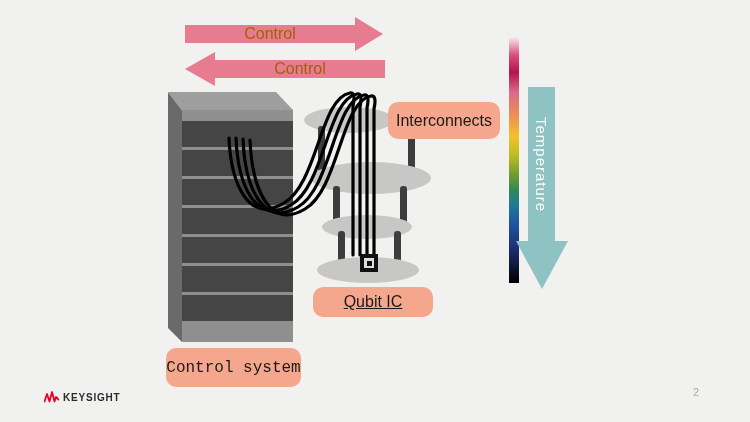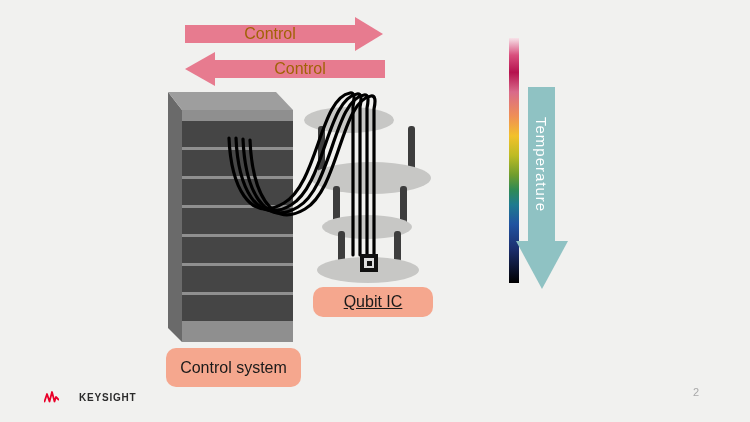--- a/index.html
+++ b/index.html
@@ -37,21 +37,21 @@
   
   .tag{
     position:absolute;background:var(--salmon);border-radius:10px;
     color:var(--text-dark);font-size:16px;
     display:flex;align-items:center;justify-content:center;
     text-align:center;line-height:20px;
   }
   #tag-interconnects{left:388px;top:102px;width:112px;height:37px;}
   #tag-cryogenic{left:387px;top:196px;width:102px;height:44px;}
   #tag-qubit{left:313px;top:287px;width:120px;height:30px;text-decoration:underline;}
-  #tag-control-system{left:166px;top:348px;width:135px;height:39px;}
+  #tag-control-system{left:166px;top:348px;width:135px;height:39px;font-family:Liberation Mono, monospace;}
 
   
   #temp-gradient{
     position:absolute;left:509px;top:38px;width:10px;height:245px;
     background:linear-gradient(to bottom,#f7e3e9,#b5124e 14%,#d96a8a 22%,#ef8f55 32%,#f2c12b 40%,#bdbb24 48%,#6f9c2e 56%,#2f8a55 62%,#1f7b8f 68%,#2153a0 76%,#1b2f6e 86%,#0c1430 94%,#000);
   }
   #temp-arrow-body{
     position:absolute;left:528px;top:87px;width:27px;height:155px;
     background:var(--teal);
     display:flex;align-items:center;justify-content:center;
@@ -69,21 +69,21 @@
   #scene{position:absolute;left:0;top:0;}
   .rack-front{fill:var(--rack-line);}
   .rack-slot{fill:var(--rack-front);}
   .rack-side{fill:var(--rack-side);}
   .rack-top{fill:var(--rack-top);}
   .plate{fill:var(--plate);}
   .rod{fill:var(--rod);}
   .cable{stroke:#000;stroke-width:3.2;fill:none;stroke-linecap:round;}
 
   
-  #logo{position:absolute;left:44px;top:391px;display:flex;align-items:center;gap:20px;}
+  #logo{position:absolute;left:44px;top:391px;display:flex;align-items:center;gap:4px;}
   #logo .logo-text{font-size:10px;font-weight:bold;color:#2b2b2b;letter-spacing:0.8px;}
   #page-num{position:absolute;left:686px;top:386px;width:20px;text-align:center;
     color:#a9a9a9;font-size:11px;}
 </style>
 </head>
 <body>
 
 <div id="slide">
 
   <svg id="scene" width="750" height="422" viewBox="0 0 750 422">
@@ -132,20 +132,21 @@
     <div class="body"></div>
     <div class="head-right"></div>
     <div class="arrow-text">Control</div>
   </div>
   <div class="h-arrow" id="readout-arrow">
     <div class="body"></div>
     <div class="head-left"></div>
     <div class="arrow-text">Control</div>
   </div>
 
+  <div class="tag" id="tag-interconnects">Interconnects</div>
   <div class="tag" id="tag-qubit">Qubit IC</div>
   <div class="tag" id="tag-control-system">Control system</div>
 
   <div id="temp-gradient" style="background: linear-gradient(rgb(247, 227, 233) 0%, rgb(217, 79, 125) 7%, rgb(181, 18, 78) 14%, rgb(217, 106, 138) 22%, rgb(239, 143, 85) 32%, rgb(242, 193, 43) 40%, rgb(189, 187, 36) 48%, rgb(111, 156, 46) 56%, rgb(47, 138, 85) 62%, rgb(31, 123, 143) 68%, rgb(33, 83, 160) 76%, rgb(27, 47, 110) 86%, rgb(12, 20, 48) 94%, rgb(0, 0, 0) 100%);"></div>
   <div id="temp-arrow-body">
     <span class="v-text">Temperature</span>
   </div>
   <div id="temp-arrow-head"></div>
 
   <div id="logo">

